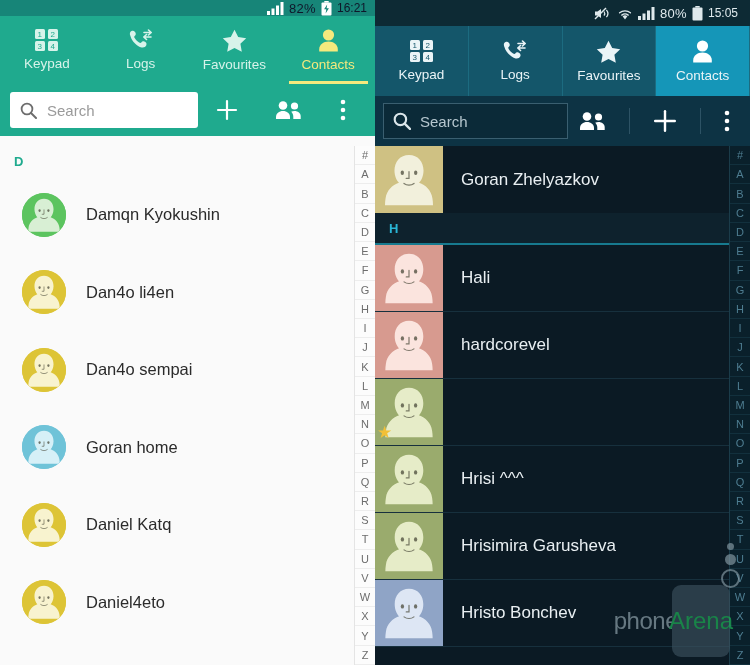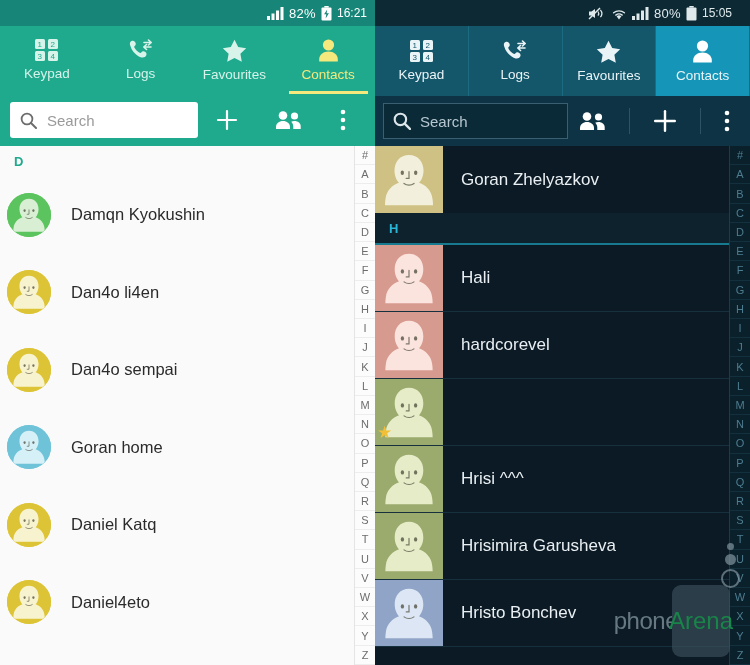--- a/index.html
+++ b/index.html
@@ -7,22 +7,22 @@
   body {
     font-family:"Liberation Sans", sans-serif;
     background:#000;
     display:flex;
   }
   .panel { width:375px; height:665px; position:relative; overflow:hidden; }
 
   
   .left { background:#fafafa; }
   .left .statusbar {
-    height:26px; background:#178578; display:flex; align-items:center;
-    justify-content:flex-end; padding-right:8px; gap:5px; color:#ffffff;
+    height:16px; background:#178578; display:flex; align-items:center;
+    justify-content:flex-end; padding-right:8px; gap:5px; color:#0f172a;
   }
   .left .tabbar {
     height:68px; background:#1faa8e; display:flex; align-items:flex-end;
   }
   .left .tab {
     flex:1; height:100%; display:flex; flex-direction:column;
     align-items:center; justify-content:center; gap:5px; position:relative;
     color:#d7f3ea; font-size:13.5px;
   }
   .left .tab.active { color:#f5e97d; }
@@ -38,21 +38,21 @@
     flex:1; height:36px; background:#fff; border-radius:3px;
     display:flex; align-items:center; padding:0 10px; gap:10px;
     max-width:210px;
   }
   .left .searchbox .ph { color:#9a9a9a; font-size:15px; }
   .left .actionicons { flex:1; display:flex; align-items:center; justify-content:space-around; }
 
   .left .listwrap { position:absolute; top:146px; left:0; right:0; bottom:0; background:#fafafa; }
   .left .sectionhdr { height:30px; display:flex; align-items:center; padding-left:14px;
     color:#1faa8e; font-size:13px; font-weight:bold; }
-  .left .row { height:77.5px; display:flex; align-items:center; padding-left:7px; gap:20px; }
+  .left .row { height:77.5px; display:flex; align-items:center; padding-left:22px; gap:20px; }
   .left .avatar {
     width:44px; height:44px; border-radius:50%; flex:none;
     display:flex; align-items:flex-end; justify-content:center; overflow:hidden;
   }
   .left .name { font-size:16.5px; color:#2b2b2b; }
 
   .idxstrip {
     position:absolute; top:146px; right:0; bottom:0; width:21px;
     display:flex; flex-direction:column;
   }
@@ -60,21 +60,21 @@
     flex:1; display:flex; align-items:center; justify-content:center;
     font-size:11px;
   }
   .left .idxstrip { background:#fbfbfb; border-left:1px solid #e4e4e4; }
   .left .idxstrip .ch { color:#6d6d6d; border-bottom:1px solid #ededed; background:#fcfcfc; }
 
   
   .right { background:#0b1a24; }
   .right .statusbar {
     height:26px; background:#0d2a34; display:flex; align-items:center;
-    justify-content:flex-end; padding-right:18px; gap:5px; color:#dfe9ec;
+    justify-content:flex-end; padding-right:12px; gap:5px; color:#dfe9ec;
   }
   .right .tabbar { height:70px; display:flex; background:#14566a; }
   .right .tab {
     flex:1; display:flex; flex-direction:column; align-items:center;
     justify-content:center; gap:5px; color:#eaf4f7; font-size:13.5px;
     background:#14566a; border-right:1px solid #1c6b80;
   }
   .right .tab.active { background:#1596b8; }
   .right .searchbar {
     height:50px; background:#0d3344; display:flex; align-items:center;

